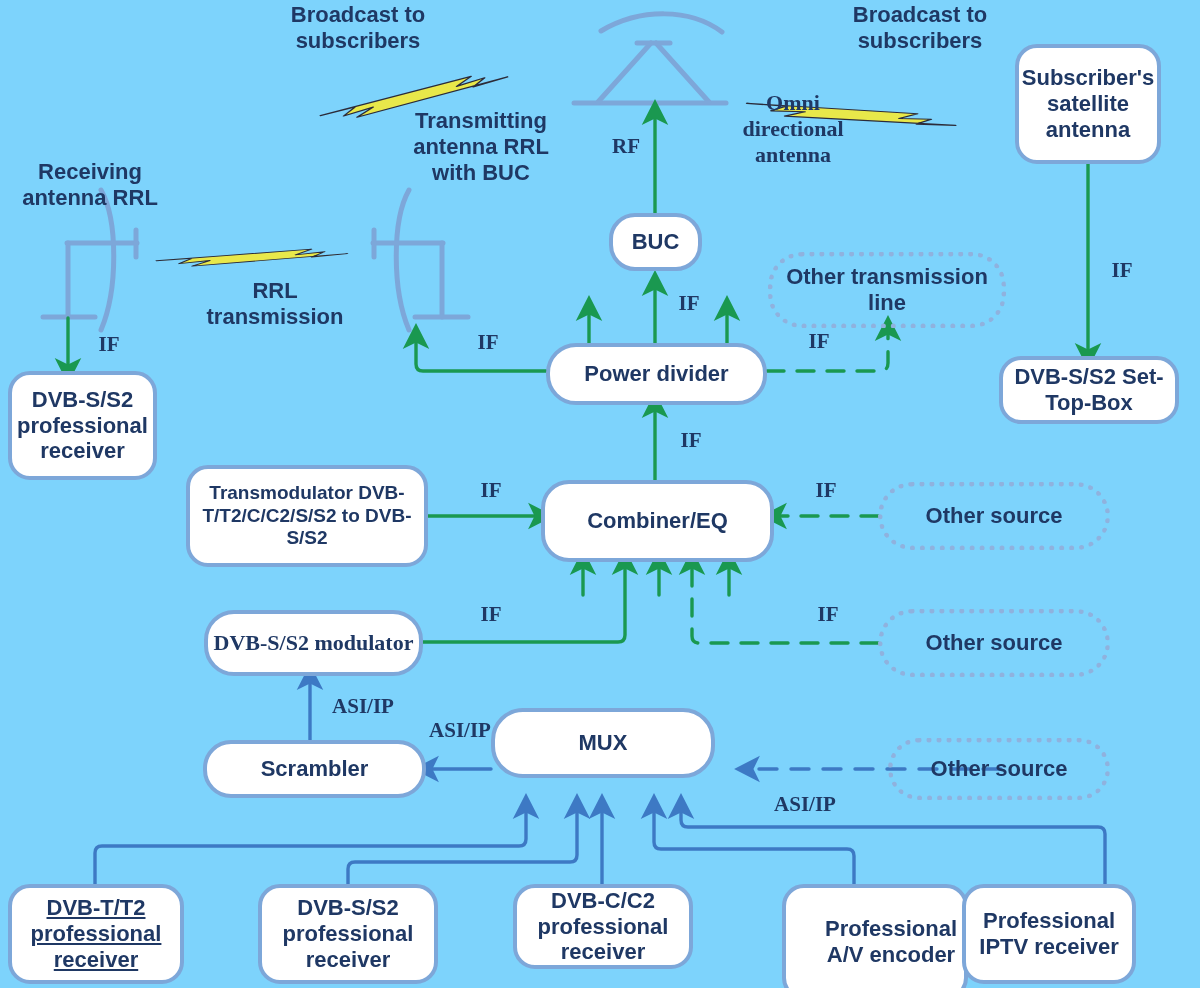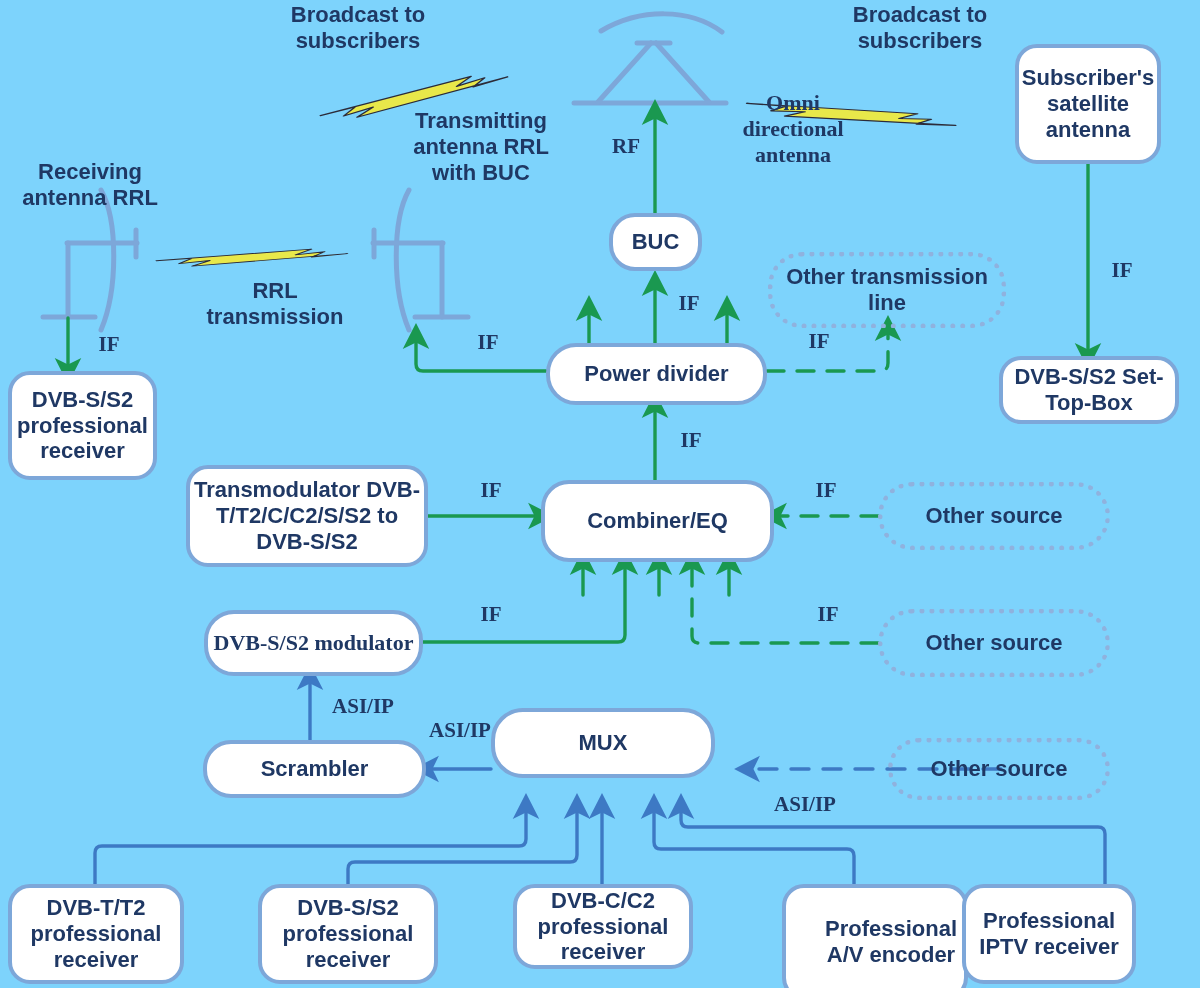--- a/index.html
+++ b/index.html
@@ -35,21 +35,21 @@
     position:absolute;
     color:#1f3864;
     font-weight:bold;
     text-align:center;
     line-height:1.18;
     z-index:4;
     white-space:pre-line;
   }
   .sig{ font-size:21px;font-family:Liberation Serif, serif; }
   .cap{ font-size:22px; }
-  .n21{font-size:22px;}
+  .n21{font-size:19px;}
   .n22{font-size:22px;}
 </style>
 </head>
 <body>
 
 <div id="canvas">
 
   <svg id="wires" viewBox="0 0 1200 988" xmlns="http://www.w3.org/2000/svg">
     <defs>
       <marker id="ag" markerWidth="9" markerHeight="9" refX="4.2" refY="4.5" orient="auto" markerUnits="strokeWidth">
@@ -214,21 +214,21 @@
 modulator</div>
 
   <div class="node dashed n22" style="left:878px;top:609px;width:232px;height:68px;">Other source</div>
 
   <div class="node n22" style="left:203px;top:740px;width:223px;height:58px;border-radius:28px;">Scrambler</div>
 
   <div class="node n22" style="left:491px;top:708px;width:224px;height:70px;border-radius:32px;">MUX</div>
 
   <div class="node dashed n22" style="left:888px;top:738px;width:222px;height:62px;">Other source</div>
 
-  <div class="node n22" style="left:8px;top:884px;width:176px;height:100px;">DVB-T/T2
+  <div class="node n22" style="left:8px;top:884px;width:176px;height:100px;text-decoration:underline;">DVB-T/T2
 professional
 receiver</div>
 
   <div class="node n22" style="left:258px;top:884px;width:180px;height:100px;">DVB-S/S2
 professional
 receiver</div>
 
   <div class="node n22" style="left:513px;top:884px;width:180px;height:85px;">DVB-C/C2
 professional
 receiver</div>

